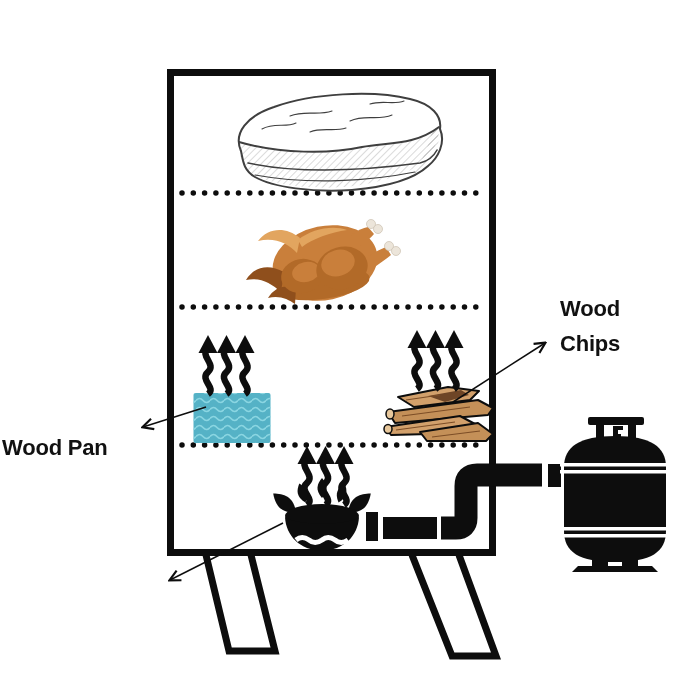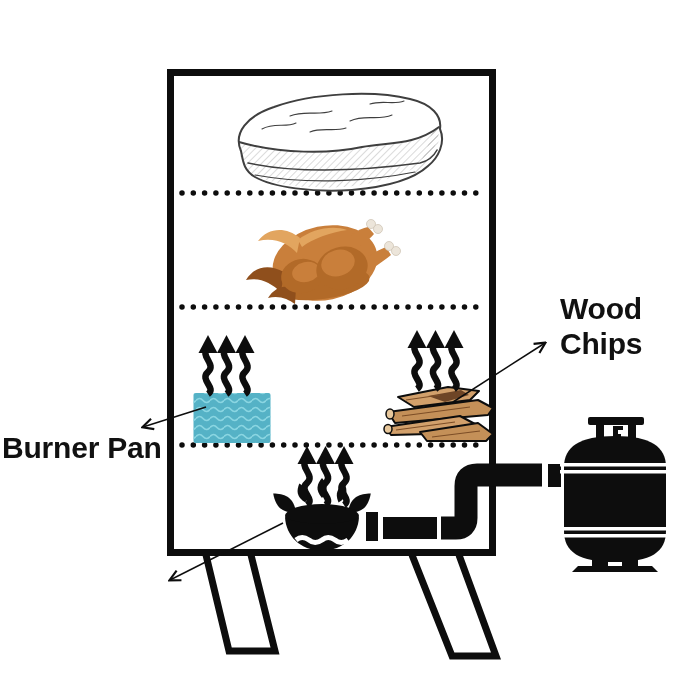--- a/index.html
+++ b/index.html
@@ -1,19 +1,19 @@
 <!DOCTYPE html>
 <html style="--outline: #0d0d0d; --sketch: #3f3f3f; --water: #55b2c6; --water_wave: #8ad6e2; --wood_light: #d2a06b; --wood_mid: #c49058; --wood_dark: #6e4526; --wood_grain: #7c4d26; --chicken_body: #c97f3b; --chicken_dark: #b26a28; --chicken_deep: #8f4f1c; --chicken_light: #e2a55f; --bone: #ece5da; --label_text: #111111;"><head>
 <meta charset="utf-8">
 <style>
   html,body{margin:0;padding:0;background:#fff;}
   .canvas{position:relative;width:700px;height:700px;background:#ffffff;
           font-family:"Liberation Sans",sans-serif;overflow:hidden;}
   .canvas svg{position:absolute;left:0;top:0;}
-  .label{position:absolute;font-weight:bold;font-size:30px;color:var(--label_text,#111);
+  .label{position:absolute;font-weight:bold;font-size:22px;color:var(--label_text,#111);
          line-height:35px;white-space:pre-line;letter-spacing:-0.2px;}
   .label-wood{left:560px;top:291px;}
   .label-water{left:2px;top:430px;}
   .label-burner{left:48px;top:583px;}
 </style>
 </head>
 <body>
 
 <div class="canvas">
 
@@ -164,15 +164,15 @@
 
   <g stroke="var(--outline)" stroke-width="1.5" fill="none">
     <line x1="453" y1="402" x2="545" y2="343" marker-end="url(#arrow)"></line>
     <line x1="206" y1="407" x2="143" y2="427" marker-end="url(#arrow)"></line>
     <line x1="283" y1="523" x2="170" y2="580" marker-end="url(#arrow)"></line>
   </g>
 </svg>
 
 <div class="label label-wood">Wood
 Chips</div>
-<div class="label label-water">Burner Pan</div>
+<div class="label label-water">Wood Pan</div>
 
 </div>
 
 </body></html>

